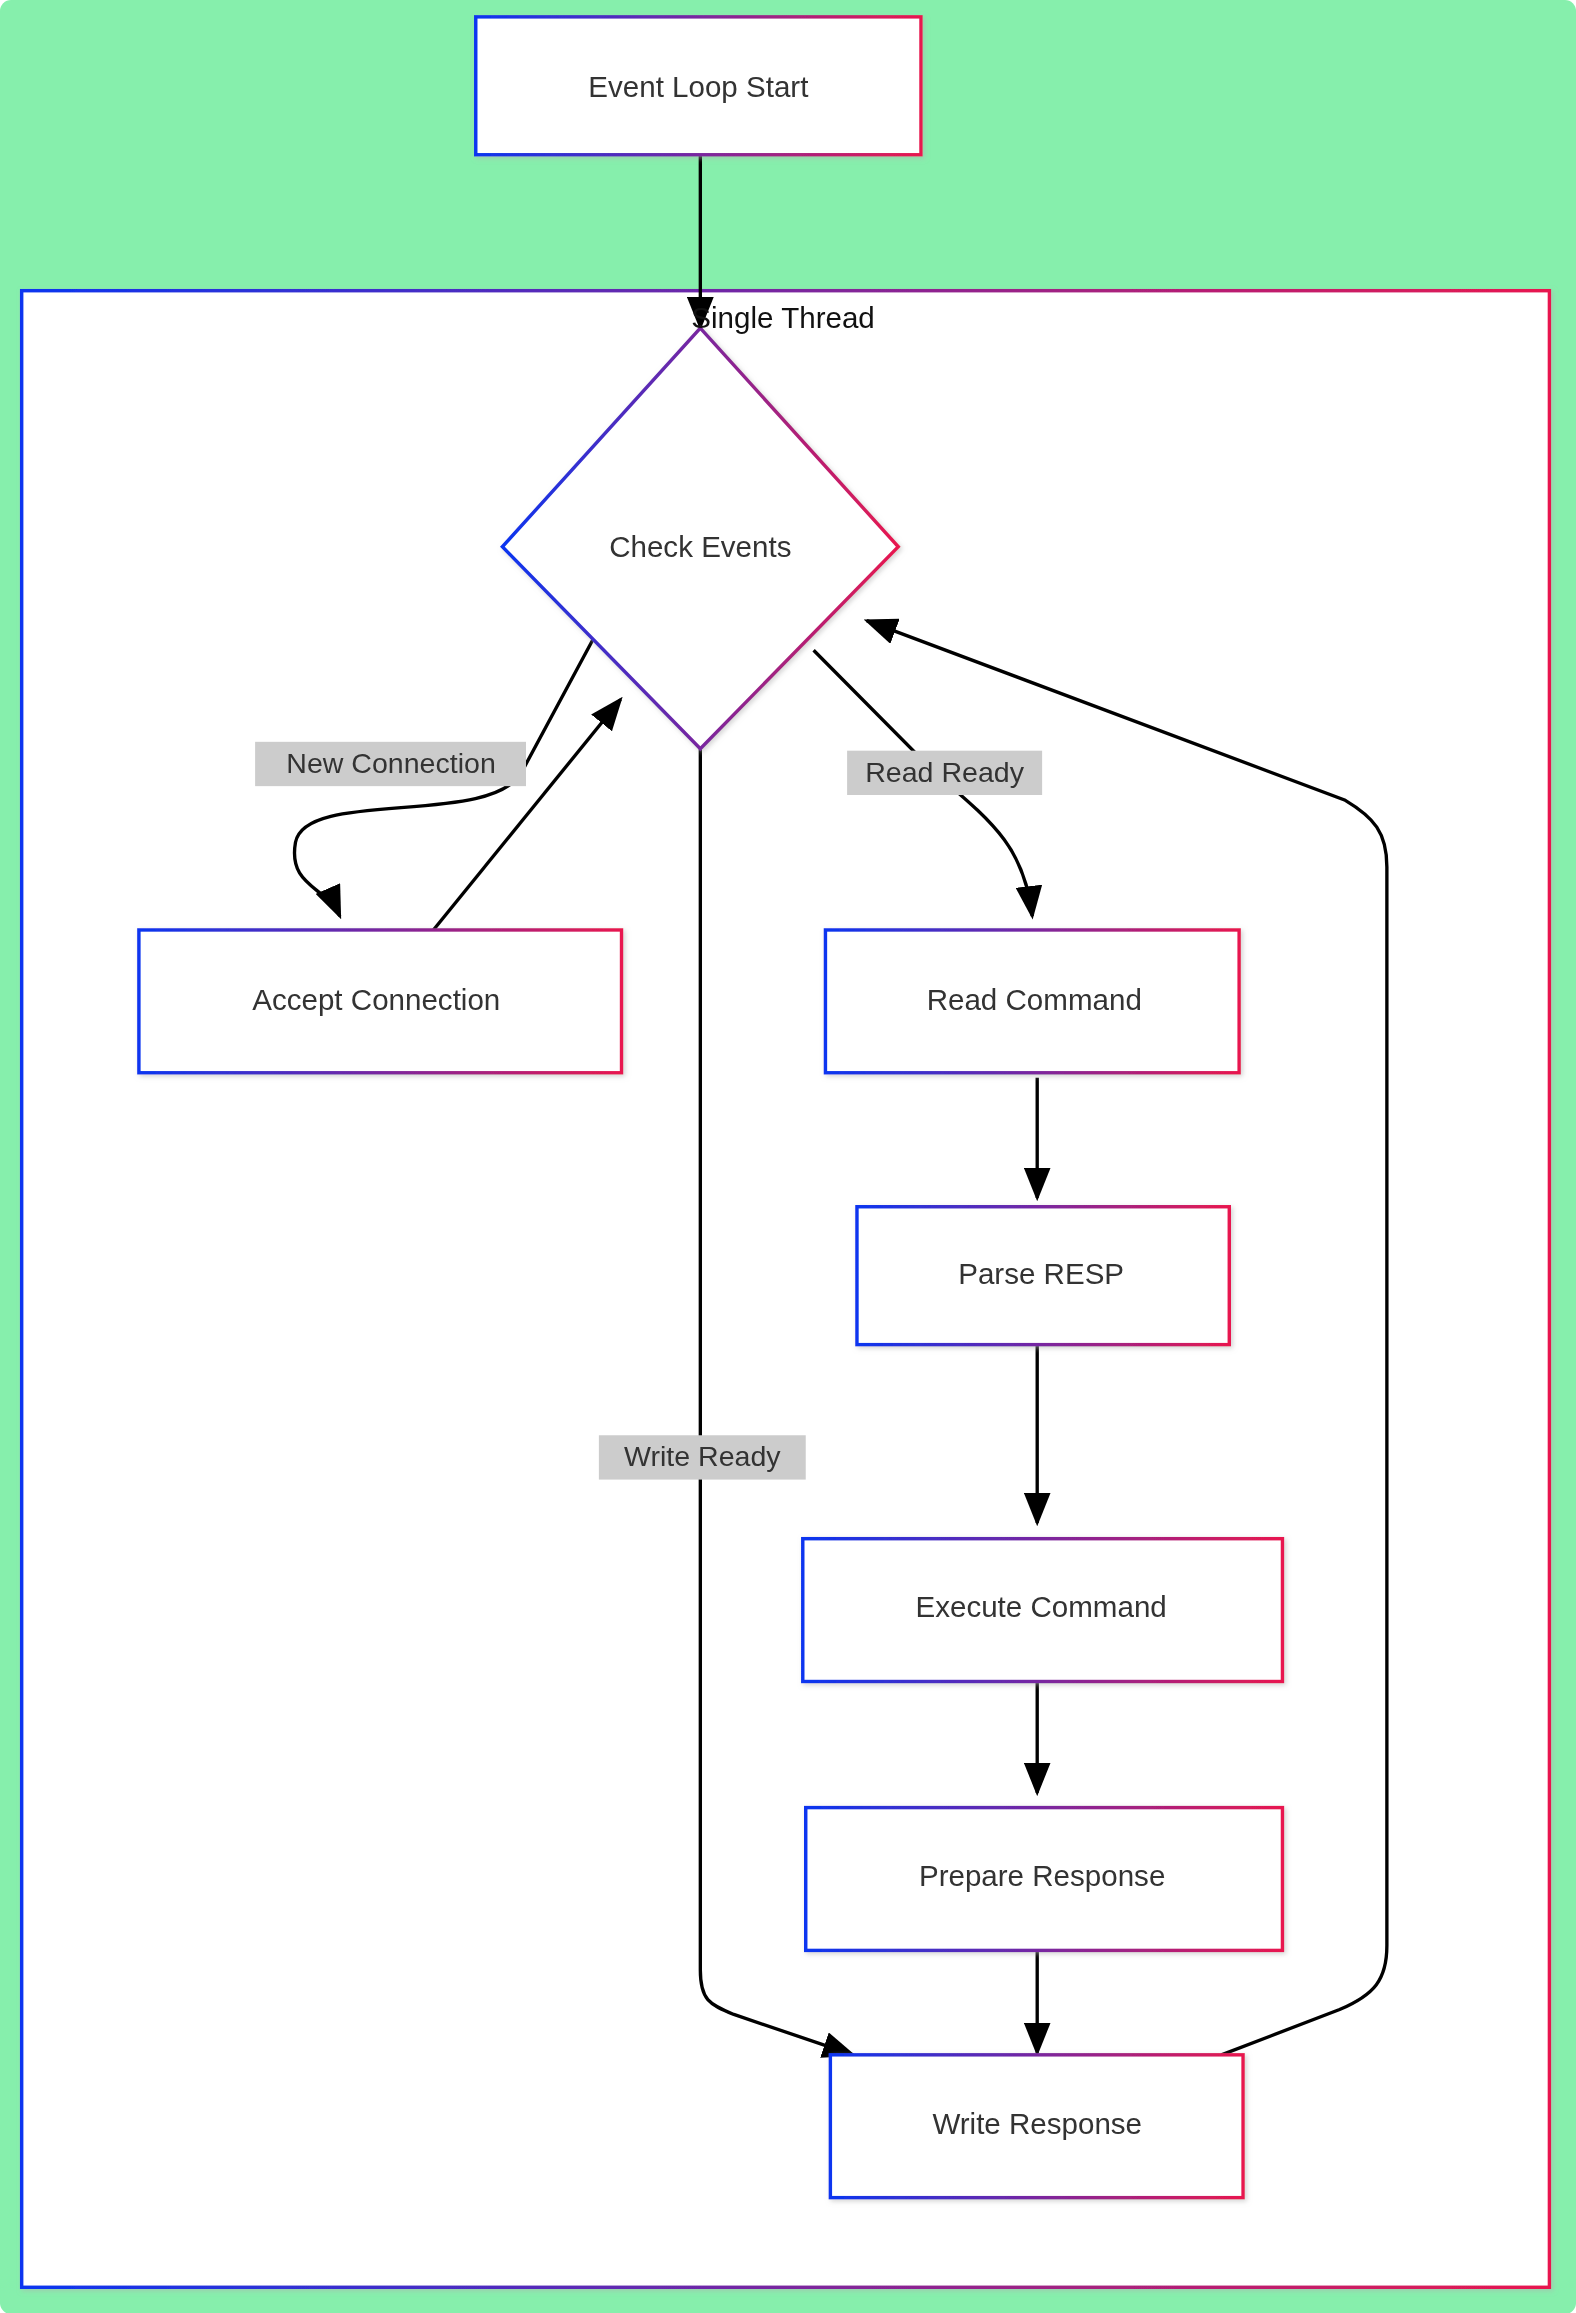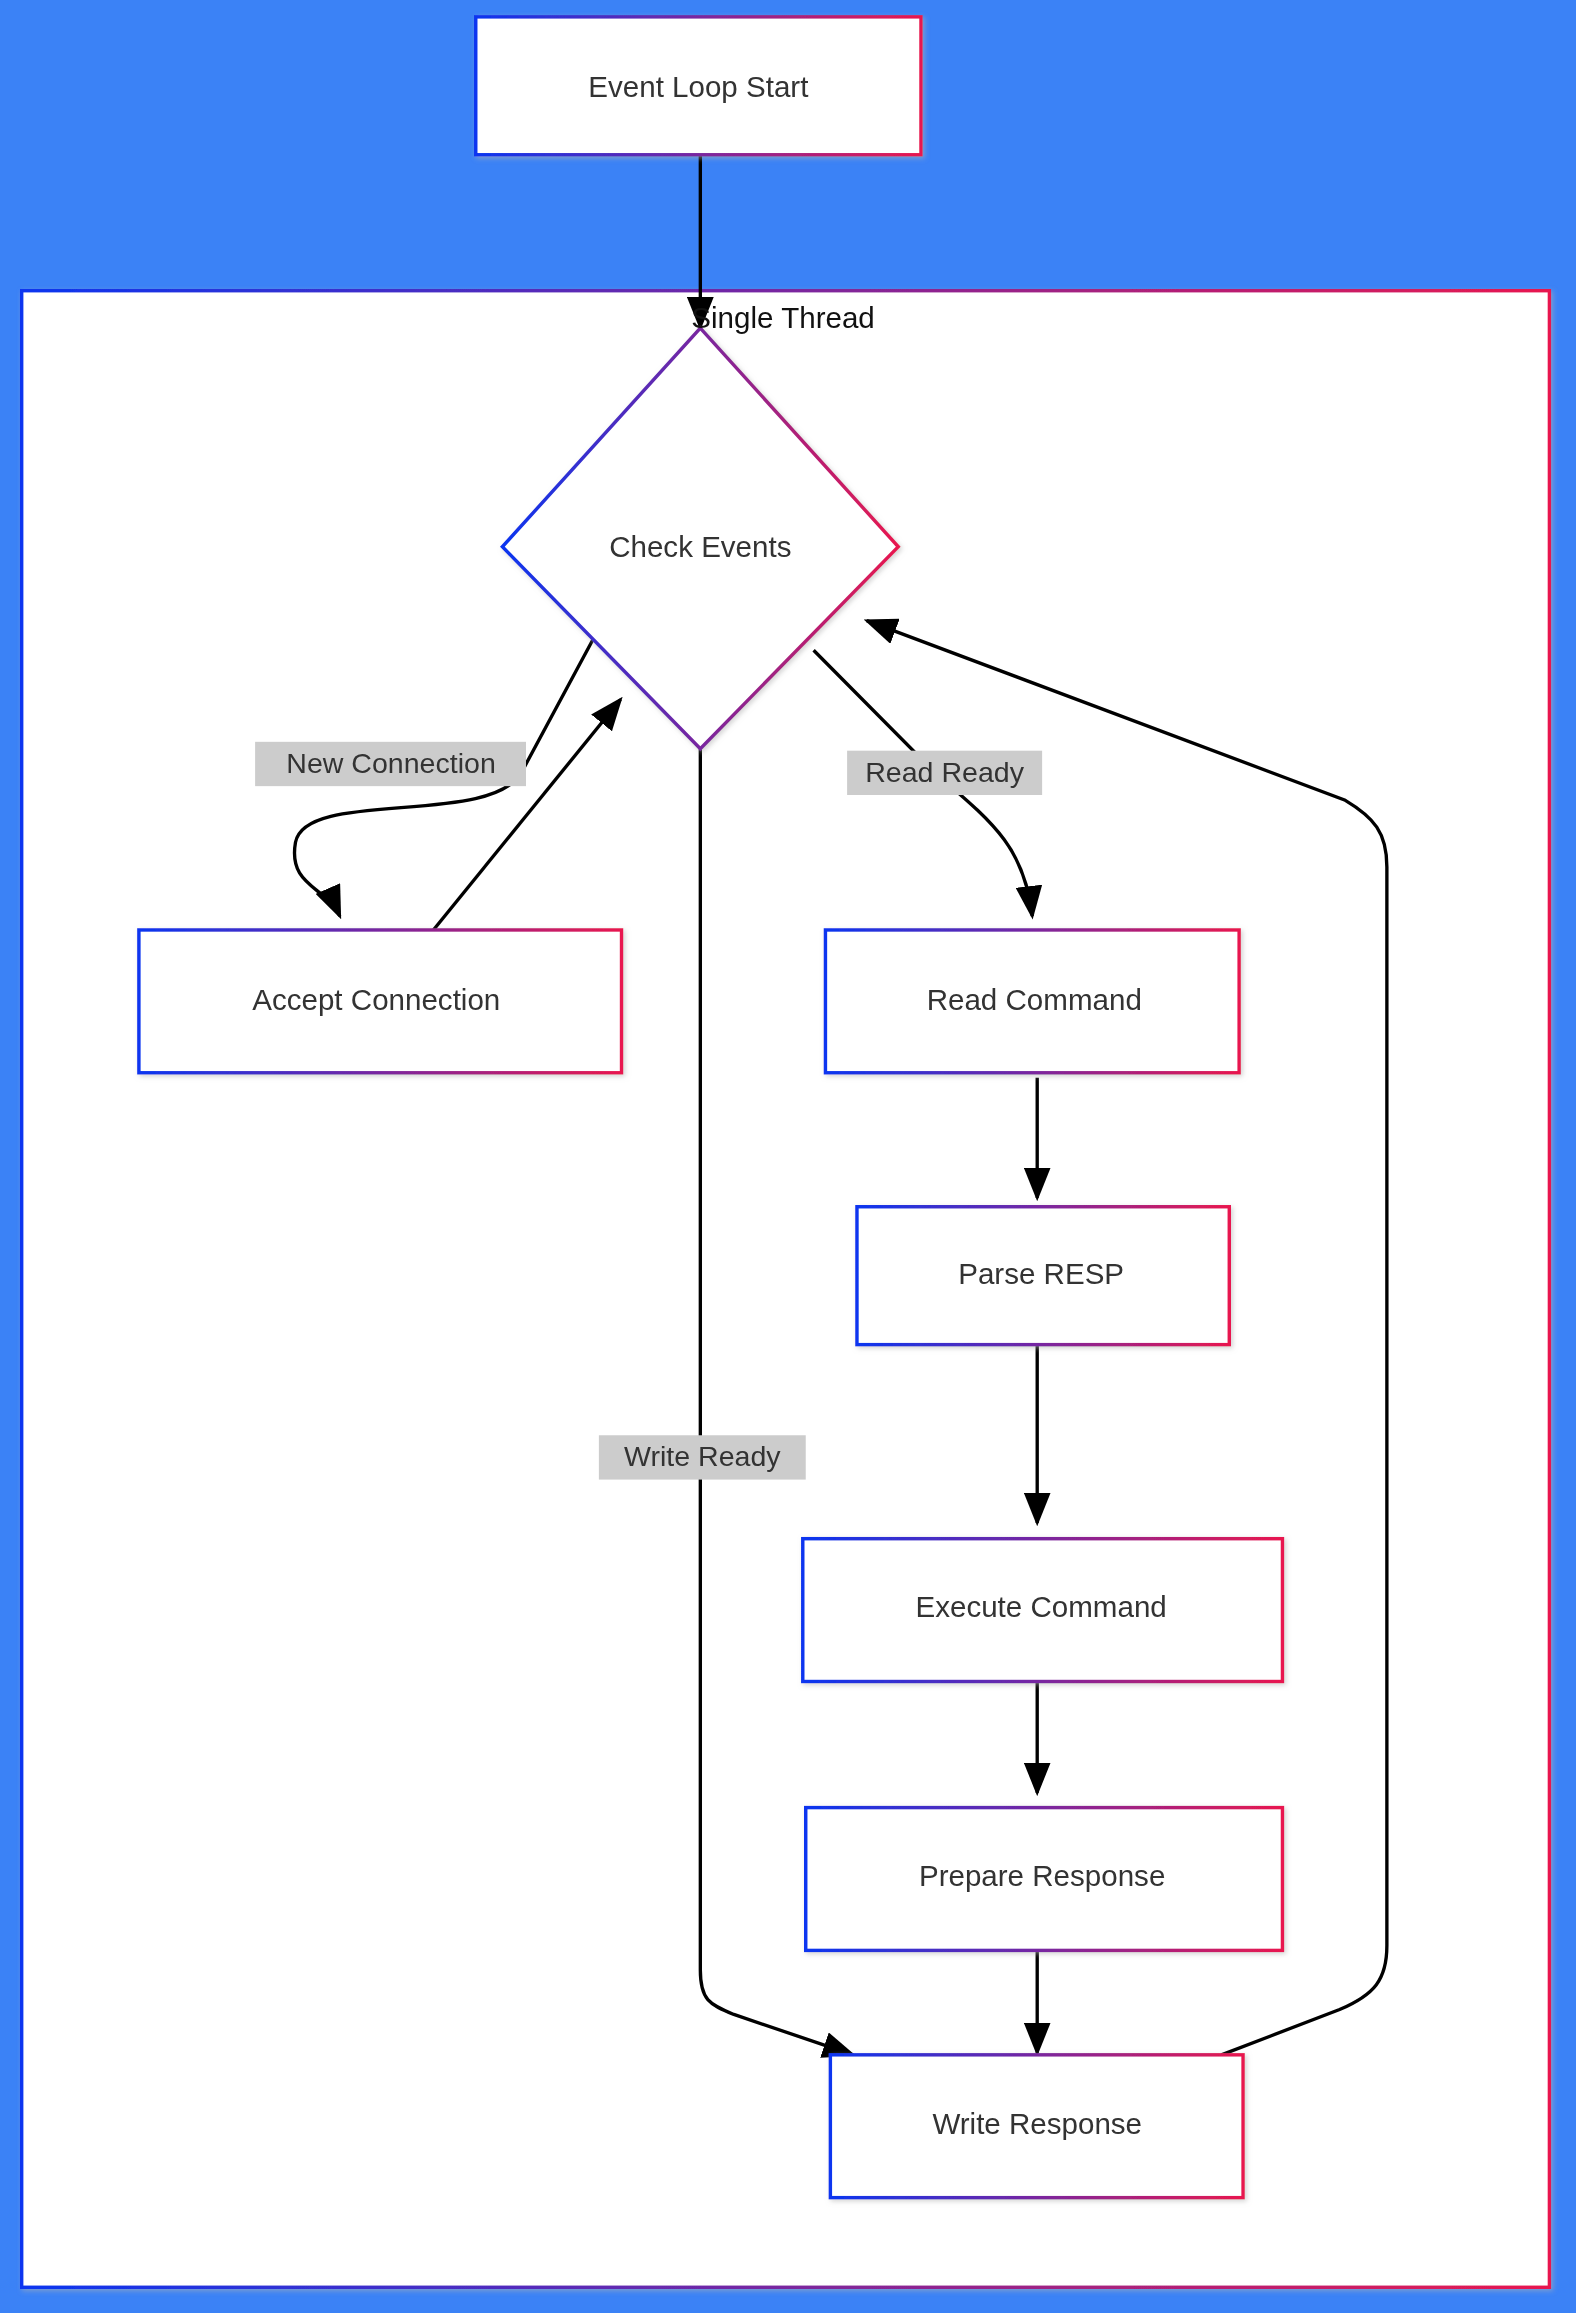--- a/index.html
+++ b/index.html
@@ -7,22 +7,23 @@
     padding: 0;
     background: #ffffff;
   }
   body {
     font-family: "Liberation Sans", sans-serif;
   }
   #diagram-root {
     position: relative;
     width: 1576px;
     height: 2314px;
-    background: #3b82f6;
+    background: #86efac;
     overflow: hidden;
+    border-radius: 11px;
   }
   svg#flow-svg {
     position: absolute;
     top: 0;
     left: 0;
     width: 1576px;
     height: 2314px;
     display: block;
   }
   .node-label {

